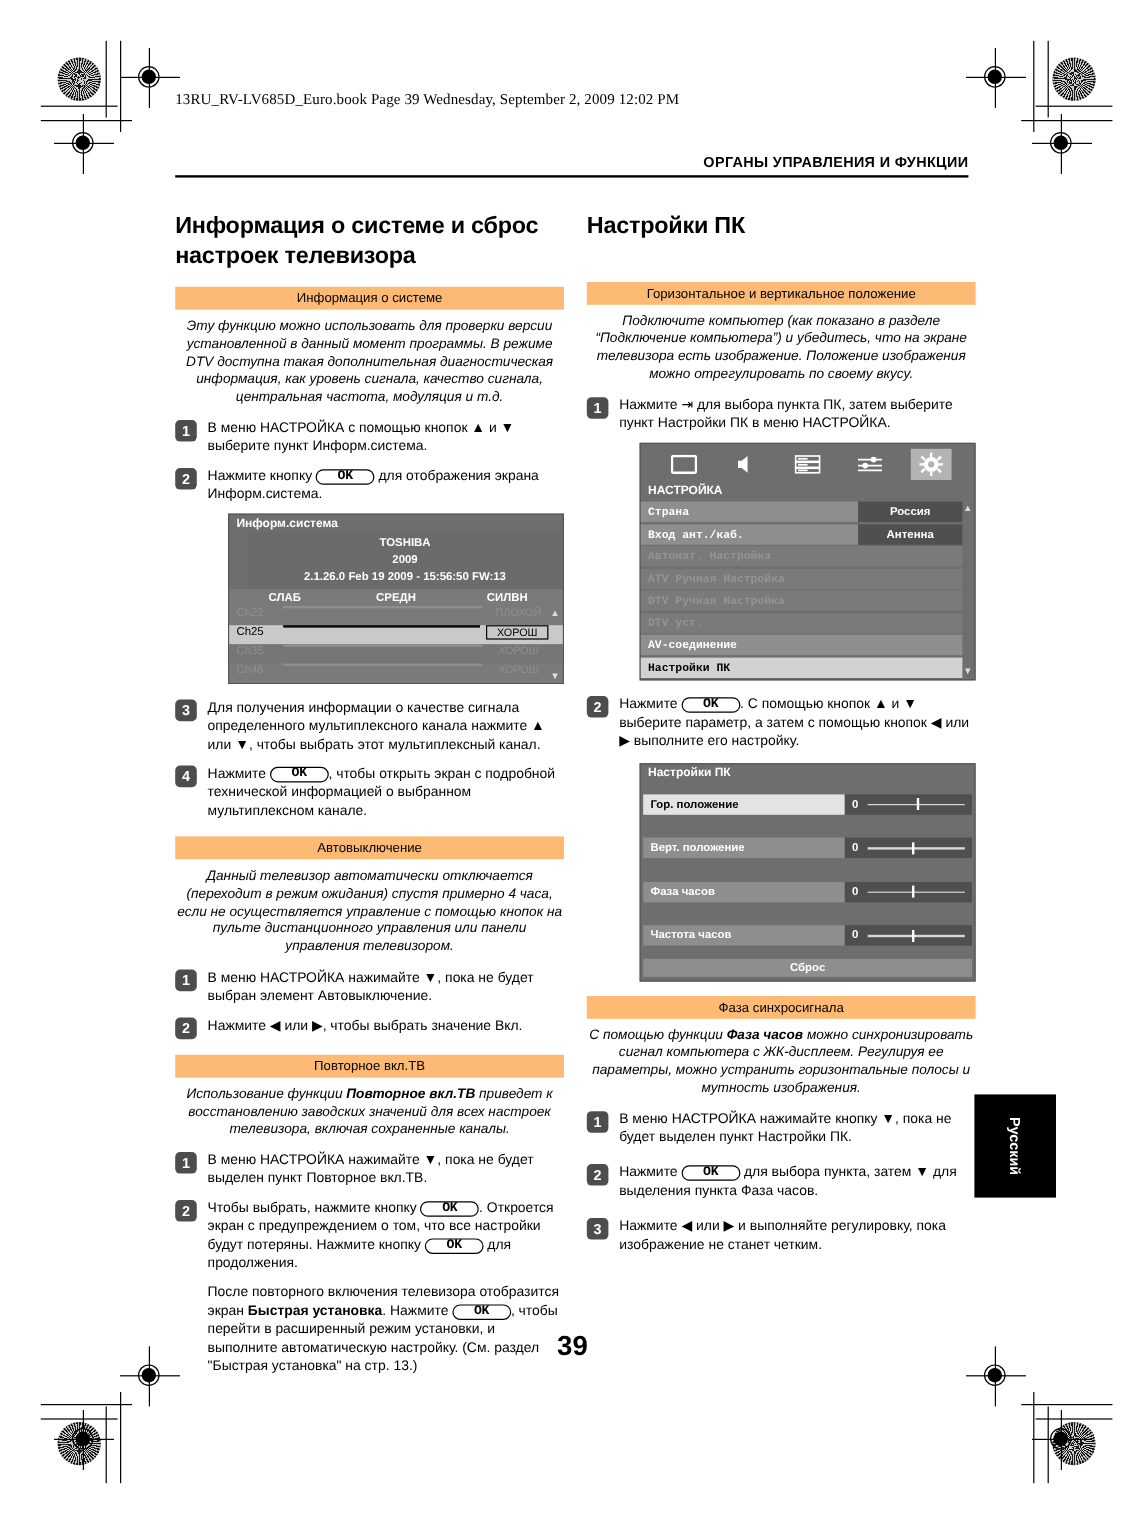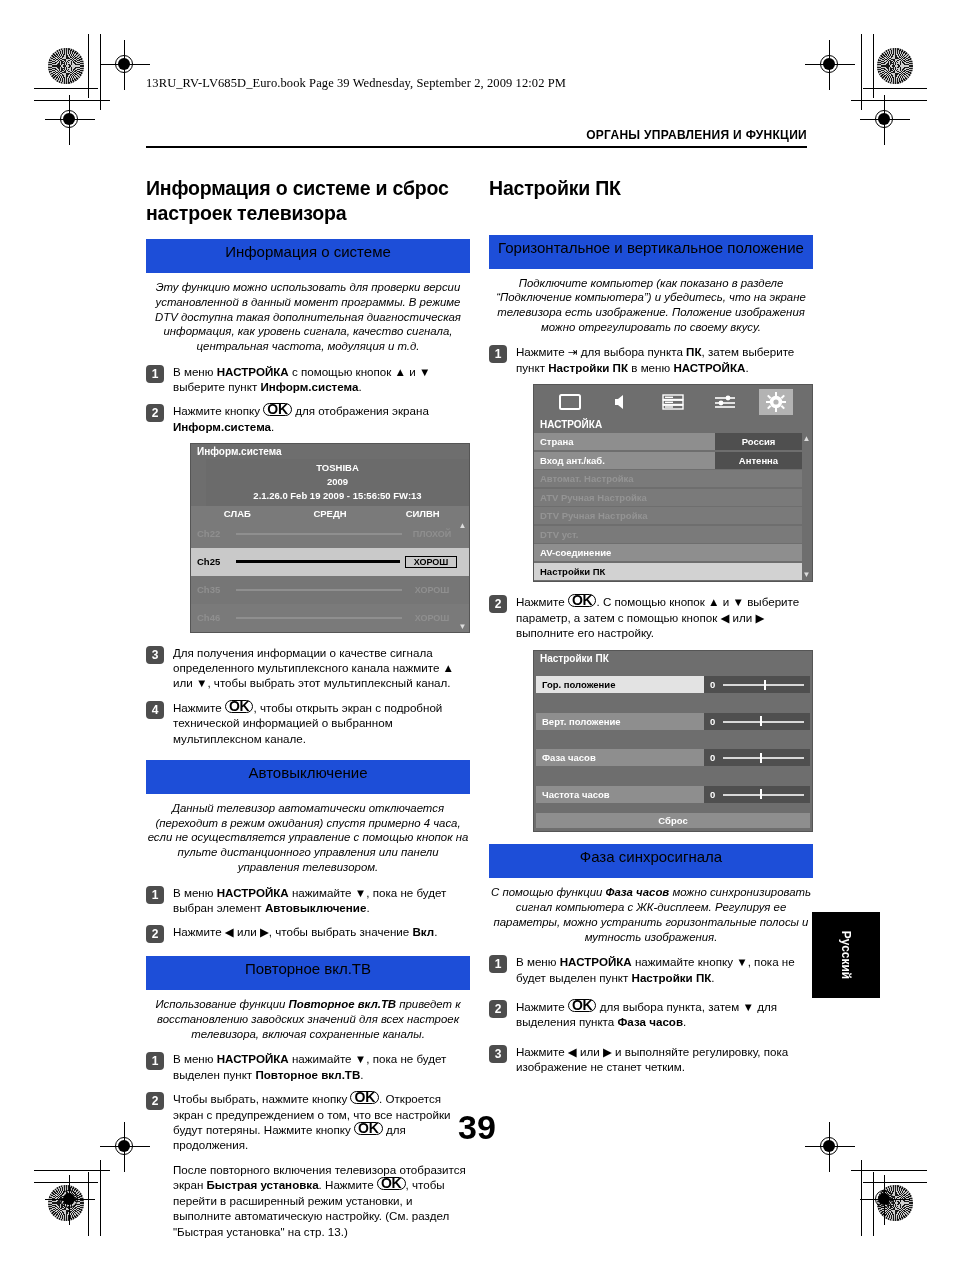--- a/index.html
+++ b/index.html
@@ -42,55 +42,55 @@
   
   .col{position:absolute;top:176px;width:324px;}
   .col-left{left:146px;}
   .col-right{left:489px;}
 
   h1.coltitle{
     font-size:19.5px;font-weight:bold;margin:0 0 14px 0;line-height:1.26;
     letter-spacing:-.2px;
   }
   .secbar{
-    background:#1d4ed8;text-align:center;font-size:15px;padding:4px 6px 12px;
+    background:#fdba74;text-align:center;font-size:11px;padding:4px 6px 2px;
     margin:0 0 7px 0;line-height:1.2;
   }
   .intro{
     font-style:italic;font-size:11.4px;line-height:1.29;text-align:center;
     margin:0 0 10px 0;
   }
   .step{display:flex;margin:0 0 9px 0;}
   .num{
     flex:0 0 auto;width:18px;height:18px;border-radius:4px;background:#4d4d4d;
     color:#fff;font-size:12px;font-weight:bold;line-height:18px;text-align:center;
     margin-right:9px;margin-top:1px;
   }
   .stepbody{font-size:11.6px;line-height:1.33;flex:1 1 auto;}
-  .stepbody b{font-weight:bold;}
+  .stepbody b{font-weight:normal;}
   .para{font-size:11.6px;line-height:1.33;margin:9px 0 0 27px;}
   .okbtn{
     display:inline-block;border:1.2px solid #000;border-radius:9px;
-    font-size:14px;font-weight:bold;padding:0 3px;line-height:11px;
-    vertical-align:1px;letter-spacing:-.2px;
+    font-size:11px;font-weight:bold;padding:0 17px;line-height:11px;
+    vertical-align:1px;letter-spacing:-.2px;font-family:Liberation Mono, monospace;
   }
 
   
   .osd{margin:4px 0 12px 0;}
   .sysinfo{width:280px;background:#6e6e6e;margin-left:44px;
       border:1px solid #555;box-sizing:border-box;}
   .sysinfo .title{color:#fff;font-size:10px;font-weight:bold;padding:2px 0 2px 6px;}
   .sysinfo .vblock{background:#6b6b6b;text-align:center;color:#fff;font-weight:bold;
       font-size:9.5px;line-height:1.45;padding:2px 15px 3px;margin-left:15px;}
   .sysinfo .scale{display:flex;color:#fff;font-weight:bold;font-size:9.5px;
       padding:2px 0 1px;background:#7a7a7a;}
   .sysinfo .scale span{flex:1;text-align:center;}
   .rowlist{position:relative;background:#7a7a7a;}
-  .srow{display:flex;align-items:center;height:28px;padding:0 12px 0 6px;
-      font-size:9.5px;font-weight:bold;box-sizing:border-box;}
+  .srow{display:flex;align-items:flex-start;height:16px;padding:0 12px 0 6px;
+      font-size:9.5px;font-weight:normal;box-sizing:border-box;}
   .srow .ch{width:34px;color:#8f8f8f;}
   .srow .bar{flex:1;height:2px;background:#8f8f8f;margin:0 5px;}
   .srow .qual{width:50px;text-align:center;color:#8f8f8f;font-size:9px;}
   .srow.alt{background:#767676;}
   .srow.sel{background:#c9c9c9;}
   .srow.sel .ch{color:#000;}
   .srow.sel .bar{background:#000;height:2.5px;}
   .srow.sel .qual{color:#000;border:1.2px solid #000;background:#c9c9c9;}
   .sbar{position:absolute;right:2px;top:0;bottom:0;width:9px;
       display:flex;flex-direction:column;justify-content:space-between;align-items:center;
@@ -100,21 +100,21 @@
   .setup{width:280px;background:#6e6e6e;margin-left:44px;border:1px solid #555;
       box-sizing:border-box;}
   .icons{display:flex;justify-content:space-around;align-items:center;height:34px;
       padding:0 10px;}
   .icons .ic{width:34px;height:26px;display:flex;align-items:center;justify-content:center;}
   .icons .ic.sel{background:#b3b3b3;}
   .setup .mtitle{color:#fff;font-size:10px;font-weight:bold;padding:0 0 3px 6px;}
   .mrow{display:flex;height:17px;align-items:center;font-size:9.5px;font-weight:bold;
       margin-bottom:1.5px;box-sizing:border-box;}
   .mrow .lbl{flex:0 0 181px;background:#8e8e8e;color:#fff;height:17px;line-height:17px;
-      padding-left:6px;box-sizing:border-box;}
+      padding-left:6px;box-sizing:border-box;font-family:Liberation Mono, monospace;}
   .mrow .val{flex:1 1 auto;background:#4f4f4f;color:#fff;height:17px;line-height:17px;
       text-align:center;box-sizing:border-box;}
   .mrow.dim .lbl{background:#7a7a7a;color:#949494;}
   .mrow.plain .lbl{flex:1 1 auto;}
   .mrow.hi .lbl{background:#d2d2d2;color:#000;}
   .menuwrap{position:relative;padding-right:10px;}
   .menusb{position:absolute;right:1px;top:0;bottom:0;width:9px;color:#ddd;font-size:8px;
       display:flex;flex-direction:column;justify-content:space-between;align-items:center;
       padding:1px 0;box-sizing:border-box;}
 
@@ -133,21 +133,21 @@
   .slider .track{position:absolute;left:0;right:0;top:4.5px;height:1.6px;background:#d8d8d8;}
   .slider .knob{position:absolute;top:0;width:2px;height:10px;background:#fff;}
   .preset{background:#8e8e8e;color:#fff;font-size:9.5px;font-weight:bold;text-align:center;
       height:15px;line-height:15px;margin:0 2px 2px 2px;}
 
   
   .langtab{position:absolute;left:812px;top:912px;width:68px;height:86px;background:#000;}
   .langtab span{position:absolute;left:50%;top:50%;color:#fff;font-size:12px;font-weight:bold;
       white-space:nowrap;transform:translate(-50%,-50%) rotate(90deg);}
   .pageno{position:absolute;left:0;right:0;top:1108px;text-align:center;
-      font-size:34px;font-weight:bold;}
+      font-size:23px;font-weight:bold;}
 </style>
 </head>
 <body>
 
 <div class="page">
 
   <div class="mark rosette" style="left:48px;top:48px;width:36px;height:36px;"></div>
   <div class="mark rosette" style="left:877px;top:48px;width:36px;height:36px;"></div>
   <div class="mark rosette" style="left:48px;top:1185px;width:36px;height:36px;"></div>
   <div class="mark rosette" style="left:877px;top:1185px;width:36px;height:36px;"></div>

